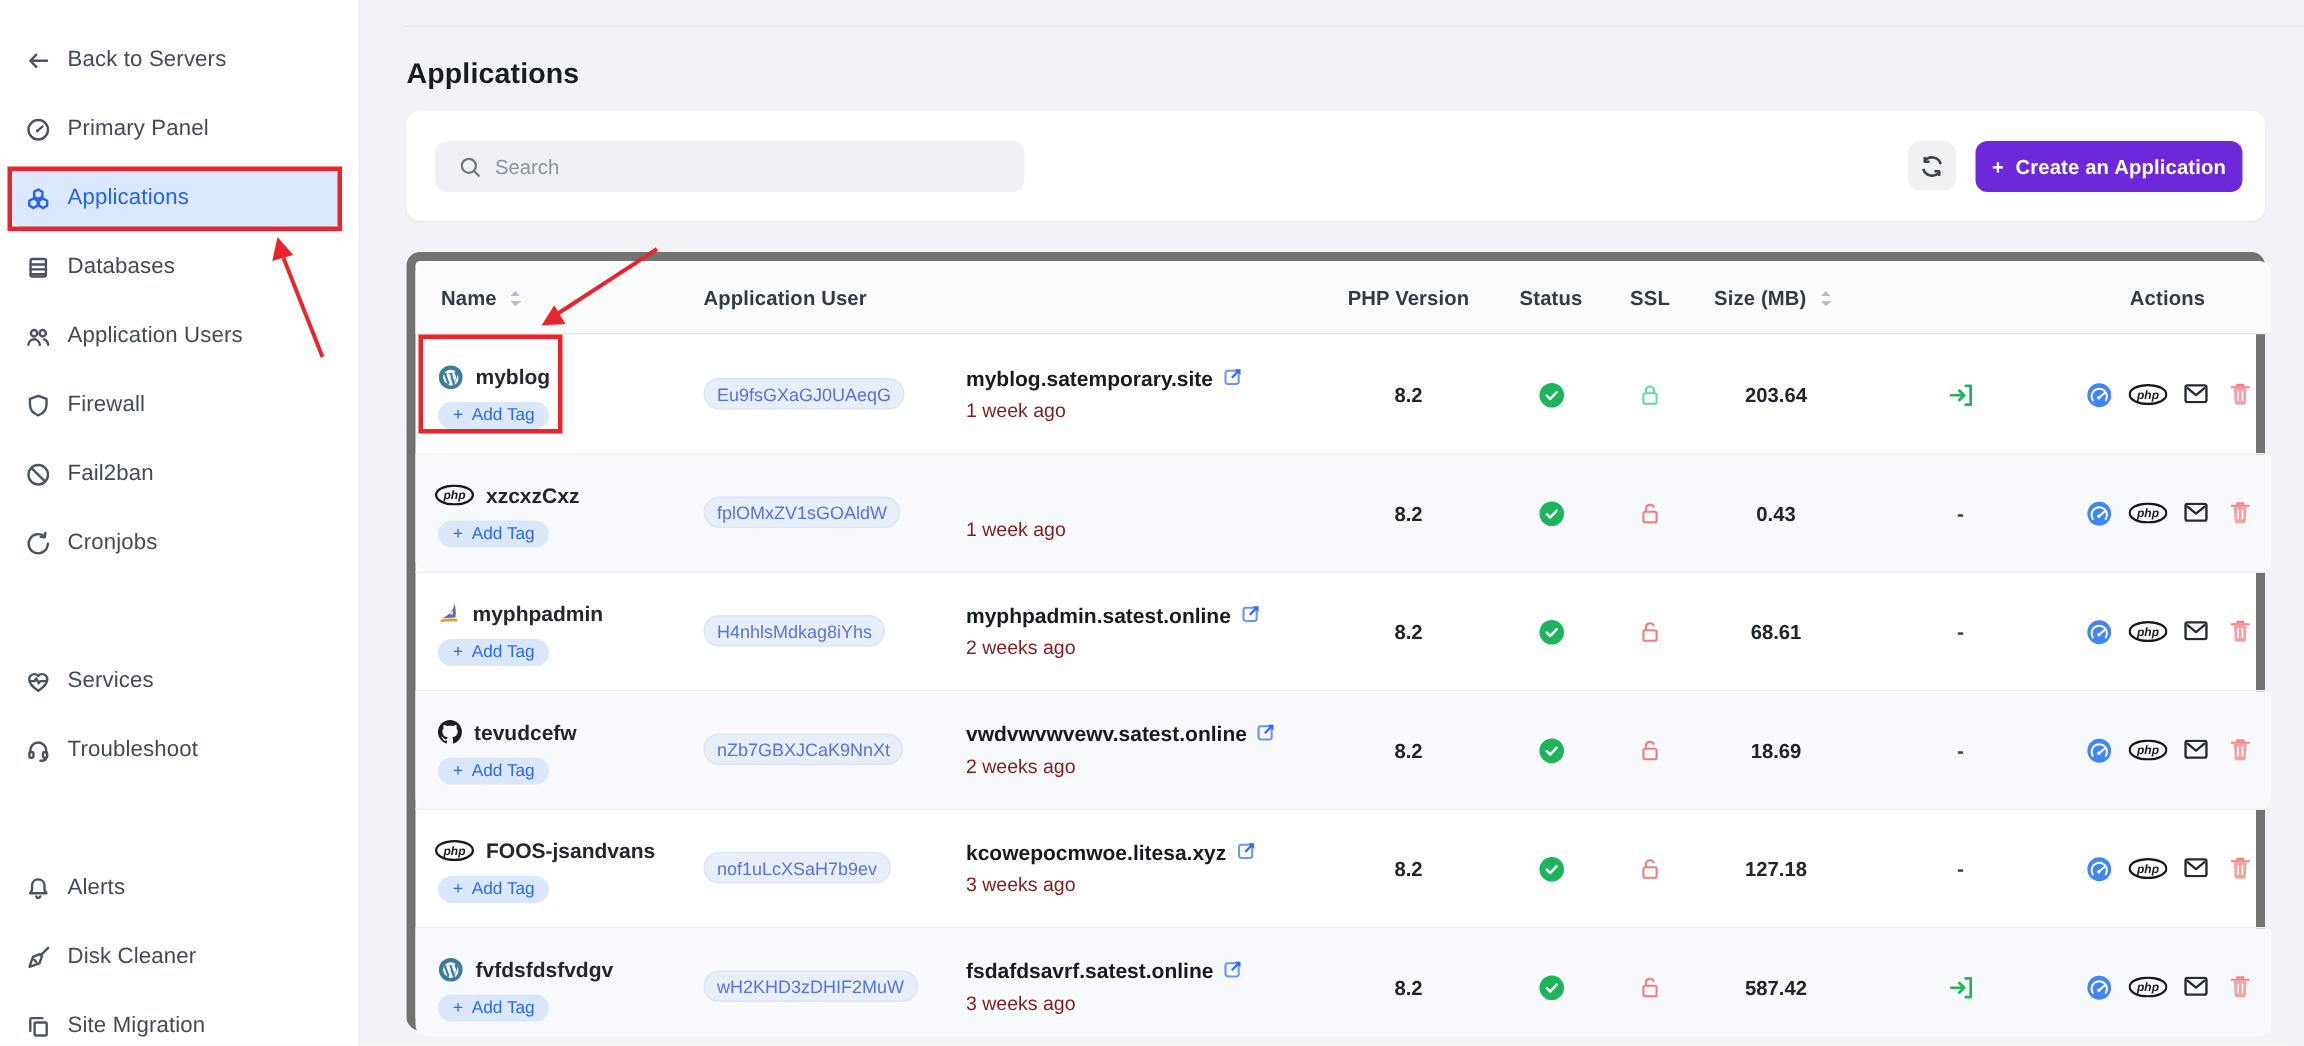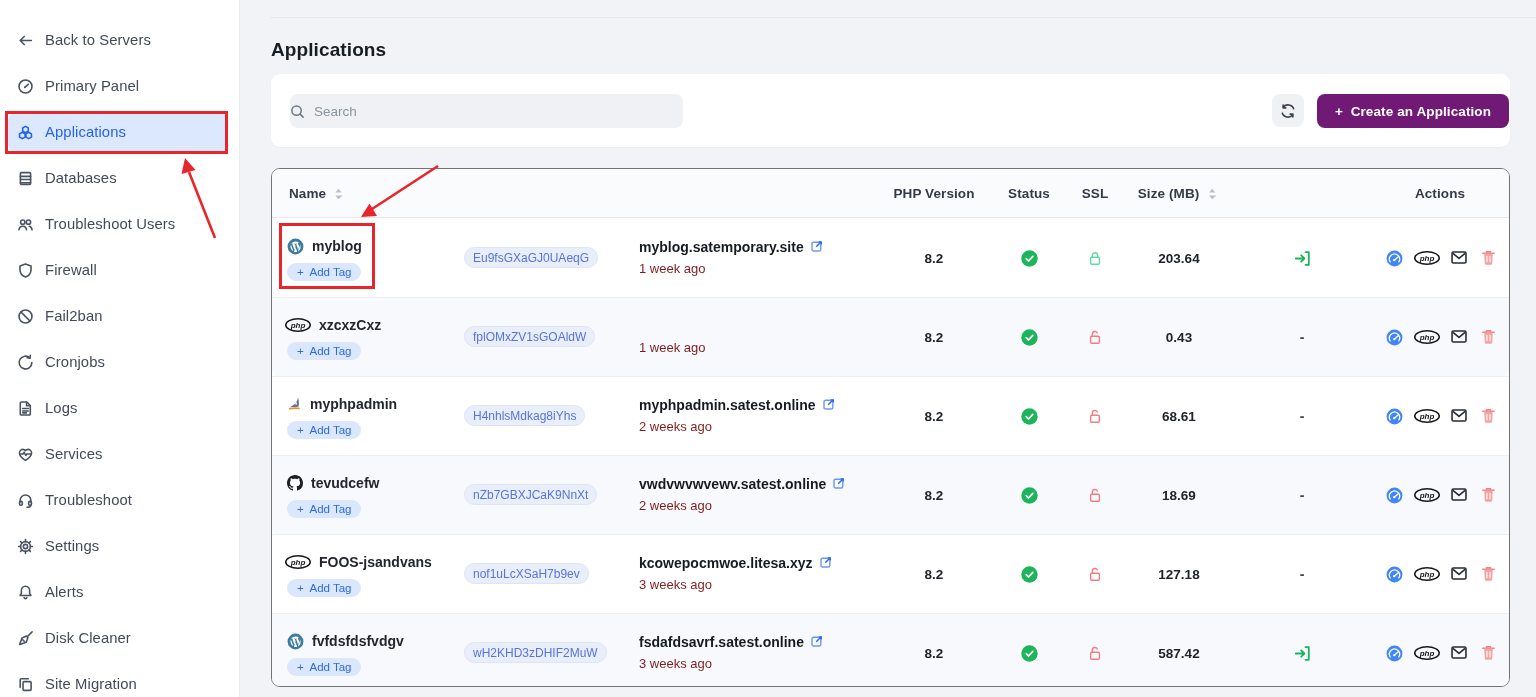--- a/index.html
+++ b/index.html
@@ -9,25 +9,25 @@
 .snav { position:absolute; left:0; width:240px; height:38px; display:flex; align-items:center; padding-left:17px; }
 .snav .ic { width:26px; height:17px; flex:0 0 26px; display:flex; align-items:center; }
 .snav .tx { font-size:14.8px; font-weight:500; color:#424a58; margin-left:2px; letter-spacing:.1px; }
 .snav.active .tx { color:#2563eb; }
 .hl { position:absolute; left:8px; top:113px; width:219px; height:39px; background:#dbe8fd; border-radius:8px; }
 .redrect { position:absolute; border:3px solid #e8252b; }
 .main-divider { position:absolute; left:270px; top:17px; width:1266px; height:1px; background:#e5e8ee; }
 h1.pagetitle { position:absolute; left:271px; top:39px; font-size:19px; font-weight:700; color:#181c23; letter-spacing:.1px; }
 .card { position:absolute; background:#fff; border-radius:9px; }
 .searchcard { left:271px; top:74px; width:1239px; height:73px; box-shadow:0 1px 2px rgba(20,30,60,.03); }
-.searchbox { position:absolute; left:19px; top:20px; width:393px; height:34px; background:#f0f1f4; border-radius:8px; display:flex; align-items:center; padding-left:0; }
+.searchbox { position:absolute; left:19px; top:20px; width:393px; height:34px; background:#f0f1f4; border-radius:8px; display:flex; align-items:center; padding-left:16px; }
 .searchbox span { color:#8b94a2; font-size:13.5px; font-weight:500; margin-left:9px; }
 .refreshbtn { position:absolute; left:1001px; top:20px; width:32px; height:33px; background:#f0f1f3; border-radius:8px; display:flex; align-items:center; justify-content:center; }
-.createbtn { position:absolute; left:1046px; top:20px; width:192px; height:34px; background:#701a75; border-radius:8px; color:#fff; font-size:13.5px; font-weight:600; display:flex; align-items:center; justify-content:center; letter-spacing:.1px; }
-.tablecard { left:271px; top:168px; width:1239px; height:519px; border:1px solid #737373; }
+.createbtn { position:absolute; left:1046px; top:20px; width:178px; height:34px; background:#6d28d9; border-radius:8px; color:#fff; font-size:13.5px; font-weight:600; display:flex; align-items:center; justify-content:center; letter-spacing:.1px; }
+.tablecard { left:271px; top:168px; width:1239px; height:519px; border:6px solid #737373; }
 .thead { position:absolute; left:0; top:0; width:1237px; height:49px; background:#fafbfd; border-bottom:1px solid #e7e9ee; border-radius:8px 8px 0 0; }
 .th { position:absolute; top:0; height:49px; display:flex; align-items:center; font-size:13.5px; font-weight:700; color:#333a46; letter-spacing:.1px; }
 .th .si { margin-left:8px; }
 .row { position:absolute; left:0; width:1237px; border-radius:0 0 8px 8px; }
 .row.z { background:#f8f9fc; }
 .row .bb { position:absolute; left:0; bottom:0; width:100%; height:1px; background:#edeff3; }
 .nameline { position:absolute; display:flex; align-items:center; }
 .nm { font-size:14px; font-weight:700; color:#23262e; }
 .addtag { position:absolute; height:18px; background:#dbe7fc; border-radius:9px; color:#2b6be8; font-size:11.5px; font-weight:500; display:inline-flex; align-items:center; padding:0 10px; }
 .upill { position:absolute; height:21px; background:#e9eefb; border:1px solid #dce4f8; border-radius:11px; color:#5673e0; font-size:12px; font-weight:500; display:inline-flex; align-items:center; padding:0 8px; }
@@ -82,21 +82,21 @@
     </div>
 <div class="snav" style="top:205px">
       <div class="ic">
         <svg width="17" height="17" viewBox="0 0 16 16">
           <circle cx="5.4" cy="5.8" r="2" stroke="#4a5362" stroke-width="1.5" fill="none" stroke-linecap="round" stroke-linejoin="round"></circle>
           <path d="M1.8 13c.3-2 1.8-3.4 3.6-3.4S8.7 11 9 13" stroke="#4a5362" stroke-width="1.5" fill="none" stroke-linecap="round" stroke-linejoin="round"></path>
           <circle cx="10.8" cy="5.8" r="2" stroke="#4a5362" stroke-width="1.5" fill="none" stroke-linecap="round" stroke-linejoin="round"></circle>
           <path d="M11.6 9.7c1.4.4 2.4 1.7 2.6 3.3" stroke="#4a5362" stroke-width="1.5" fill="none" stroke-linecap="round" stroke-linejoin="round"></path>
         </svg>
       </div>
-      <div class="tx">Troubleshoot Users</div>
+      <div class="tx">Application Users</div>
     </div>
 <div class="snav" style="top:251px">
       <div class="ic">
         <svg width="17" height="17" viewBox="0 0 16 16">
           <path d="M8 1.8l5.2 1.9v3.5c0 3.4-2.2 5.7-5.2 6.9-3-1.2-5.2-3.5-5.2-6.9V3.7L8 1.8z" stroke="#4a5362" stroke-width="1.5" fill="none" stroke-linecap="round" stroke-linejoin="round"></path>
         </svg>
       </div>
       <div class="tx">Firewall</div>
     </div>
 <div class="snav" style="top:297px">
@@ -109,67 +109,40 @@
       <div class="tx">Fail2ban</div>
     </div>
 <div class="snav" style="top:343px">
       <div class="ic">
         <svg width="17" height="17" viewBox="0 0 16 16">
           <path d="M14 8a6 6 0 1 1-1.8-4.3" stroke="#4a5362" stroke-width="1.5" fill="none" stroke-linecap="round" stroke-linejoin="round"></path>
           <path d="M12.5 1.2 12.2 3.9 9.5 3.6" stroke="#4a5362" stroke-width="1.5" fill="none" stroke-linecap="round" stroke-linejoin="round"></path>
         </svg>
       </div>
       <div class="tx">Cronjobs</div>
-    </div>
-<div class="snav" style="top:389px">
-      <div class="ic">
-        <svg width="17" height="17" viewBox="0 0 16 16">
-          <path d="M4 1.9h5.2L12.5 5.2v8a.9.9 0 0 1-.9.9H4a.9.9 0 0 1-.9-.9V2.8A.9.9 0 0 1 4 1.9z" stroke="#4a5362" stroke-width="1.5" fill="none" stroke-linecap="round" stroke-linejoin="round"></path>
-          <path d="M9 2.2V5.4h3.3" stroke="#4a5362" stroke-width="1.5" fill="none" stroke-linecap="round" stroke-linejoin="round"></path>
-          <path d="M5.4 8h5.2M5.4 10.3h5.2M5.4 12.1h3.4" stroke="#4a5362" stroke-width="1.5" fill="none" stroke-linecap="round" stroke-linejoin="round"></path>
-        </svg>
-      </div>
-      <div class="tx">Logs</div>
     </div>
 <div class="snav" style="top:435px">
       <div class="ic">
         <svg width="17" height="17" viewBox="0 0 16 16">
           <path d="M8 13.6C4.9 11.6 2.3 9.4 2.3 6.6 2.3 4.7 3.8 3.2 5.6 3.2c1 0 1.9.5 2.4 1.2.5-.7 1.4-1.2 2.4-1.2 1.8 0 3.3 1.5 3.3 3.4 0 2.8-2.6 5-5.7 7z" stroke="#4a5362" stroke-width="1.5" fill="none" stroke-linecap="round" stroke-linejoin="round"></path>
           <path d="M3.4 7.6h2.3l1-1.7 1.6 3 .9-1.3h3.4" stroke="#4a5362" stroke-width="1.5" fill="none" stroke-linecap="round" stroke-linejoin="round"></path>
         </svg>
       </div>
       <div class="tx">Services</div>
     </div>
 <div class="snav" style="top:481px">
       <div class="ic">
         <svg width="17" height="17" viewBox="0 0 16 16">
           <path d="M3 9.3V7.8a5 5 0 0 1 10 0v1.5" stroke="#4a5362" stroke-width="1.5" fill="none" stroke-linecap="round" stroke-linejoin="round"></path>
           <rect x="2.4" y="8.8" width="2.6" height="3.6" rx="1.1" stroke="#4a5362" stroke-width="1.5" fill="none" stroke-linecap="round" stroke-linejoin="round"></rect>
           <rect x="11" y="8.8" width="2.6" height="3.6" rx="1.1" stroke="#4a5362" stroke-width="1.5" fill="none" stroke-linecap="round" stroke-linejoin="round"></rect>
           <path d="M13 12.4c0 1.2-1.6 1.9-3.6 1.9" stroke="#4a5362" stroke-width="1.5" fill="none" stroke-linecap="round" stroke-linejoin="round"></path>
         </svg>
       </div>
       <div class="tx">Troubleshoot</div>
-    </div>
-<div class="snav" style="top:527px">
-      <div class="ic">
-        <svg width="17" height="17" viewBox="0 0 16 16">
-          <circle cx="8" cy="8" r="2" stroke="#4a5362" stroke-width="1.5" fill="none" stroke-linecap="round" stroke-linejoin="round"></circle>
-          <circle cx="8" cy="8" r="4.6" stroke="#4a5362" stroke-width="1.5" fill="none" stroke-linecap="round" stroke-linejoin="round"></circle>
-          <line x1="12.60" y1="8.00" x2="14.50" y2="8.00" stroke="#4a5362" stroke-width="1.5" fill="none" stroke-linecap="round" stroke-linejoin="round"></line>
-          <line x1="11.25" y1="11.25" x2="12.60" y2="12.60" stroke="#4a5362" stroke-width="1.5" fill="none" stroke-linecap="round" stroke-linejoin="round"></line>
-          <line x1="8.00" y1="12.60" x2="8.00" y2="14.50" stroke="#4a5362" stroke-width="1.5" fill="none" stroke-linecap="round" stroke-linejoin="round"></line>
-          <line x1="4.75" y1="11.25" x2="3.40" y2="12.60" stroke="#4a5362" stroke-width="1.5" fill="none" stroke-linecap="round" stroke-linejoin="round"></line>
-          <line x1="3.40" y1="8.00" x2="1.50" y2="8.00" stroke="#4a5362" stroke-width="1.5" fill="none" stroke-linecap="round" stroke-linejoin="round"></line>
-          <line x1="4.75" y1="4.75" x2="3.40" y2="3.40" stroke="#4a5362" stroke-width="1.5" fill="none" stroke-linecap="round" stroke-linejoin="round"></line>
-          <line x1="8.00" y1="3.40" x2="8.00" y2="1.50" stroke="#4a5362" stroke-width="1.5" fill="none" stroke-linecap="round" stroke-linejoin="round"></line>
-          <line x1="11.25" y1="4.75" x2="12.60" y2="3.40" stroke="#4a5362" stroke-width="1.5" fill="none" stroke-linecap="round" stroke-linejoin="round"></line>
-        </svg>
-      </div>
-      <div class="tx">Settings</div>
     </div>
 <div class="snav" style="top:573px">
       <div class="ic">
         <svg width="17" height="17" viewBox="0 0 16 16">
           <path d="M8 2.1c-2.3 0-3.9 1.8-3.9 4.1v2.6L2.9 10.8h10.2L11.9 8.8V6.2c0-2.3-1.6-4.1-3.9-4.1z" stroke="#4a5362" stroke-width="1.5" fill="none" stroke-linecap="round" stroke-linejoin="round"></path>
           <path d="M6.7 12.8a1.35 1.35 0 0 0 2.6 0" stroke="#4a5362" stroke-width="1.5" fill="none" stroke-linecap="round" stroke-linejoin="round"></path>
         </svg>
       </div>
       <div class="tx">Alerts</div>
     </div>
@@ -214,20 +187,21 @@
   <div class="createbtn">+&nbsp; Create an Application</div>
 </div>
 <div class="card tablecard">
 <div class="thead">
 <div class="th" style="left:17px">Name<span class="si">
           <svg width="9" height="12" viewBox="0 0 9 12" style="display:block">
             <path d="M4.5 0.8 7.6 4.4H1.4z" fill="#b9bfc9"></path>
             <path d="M4.5 11.2 1.4 7.6h7.2z" fill="#b9bfc9"></path>
           </svg>
         </span></div>
+<div class="th" style="left:192px">Application User</div>
 <div class="th" style="left:662px; transform:translateX(-50%)">PHP Version</div>
 <div class="th" style="left:757px; transform:translateX(-50%)">Status</div>
 <div class="th" style="left:823px; transform:translateX(-50%)">SSL</div>
 <div class="th" style="left:905px; transform:translateX(-50%)">Size (MB)<span class="si">
           <svg width="9" height="12" viewBox="0 0 9 12" style="display:block">
             <path d="M4.5 0.8 7.6 4.4H1.4z" fill="#b9bfc9"></path>
             <path d="M4.5 11.2 1.4 7.6h7.2z" fill="#b9bfc9"></path>
           </svg>
         </span></div>
 <div class="th" style="left:1168px; transform:translateX(-50%)">Actions</div>

